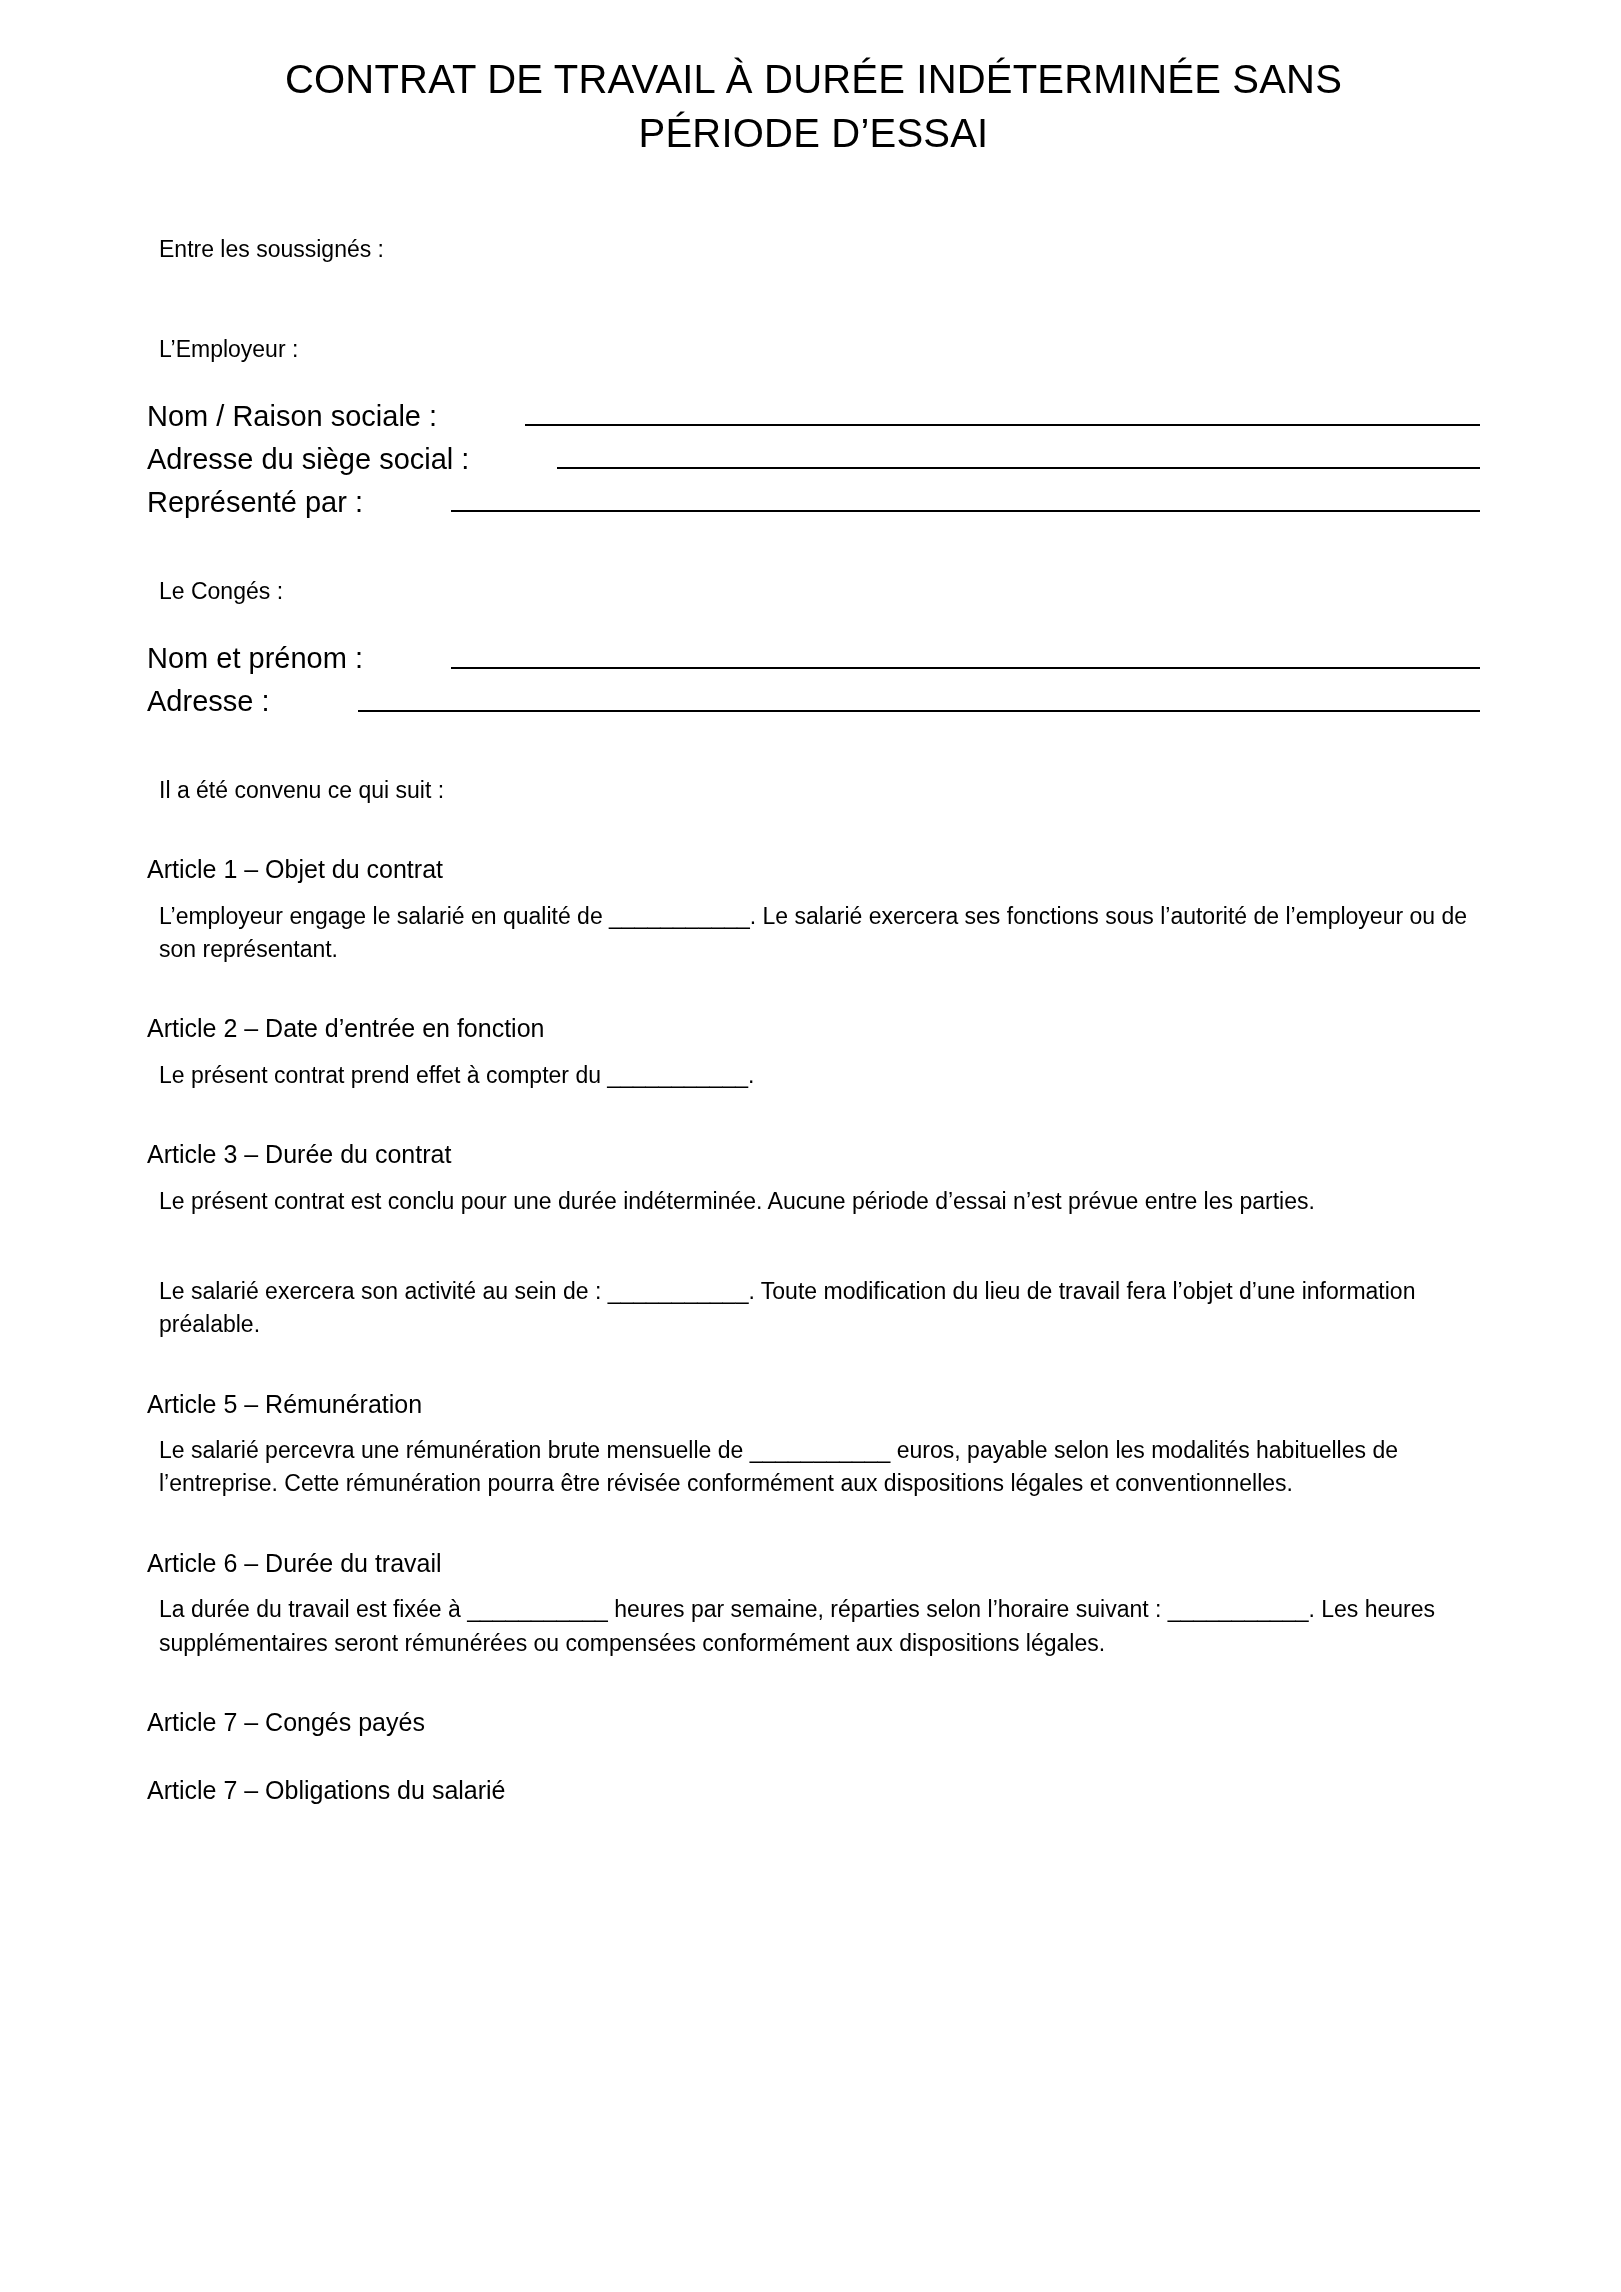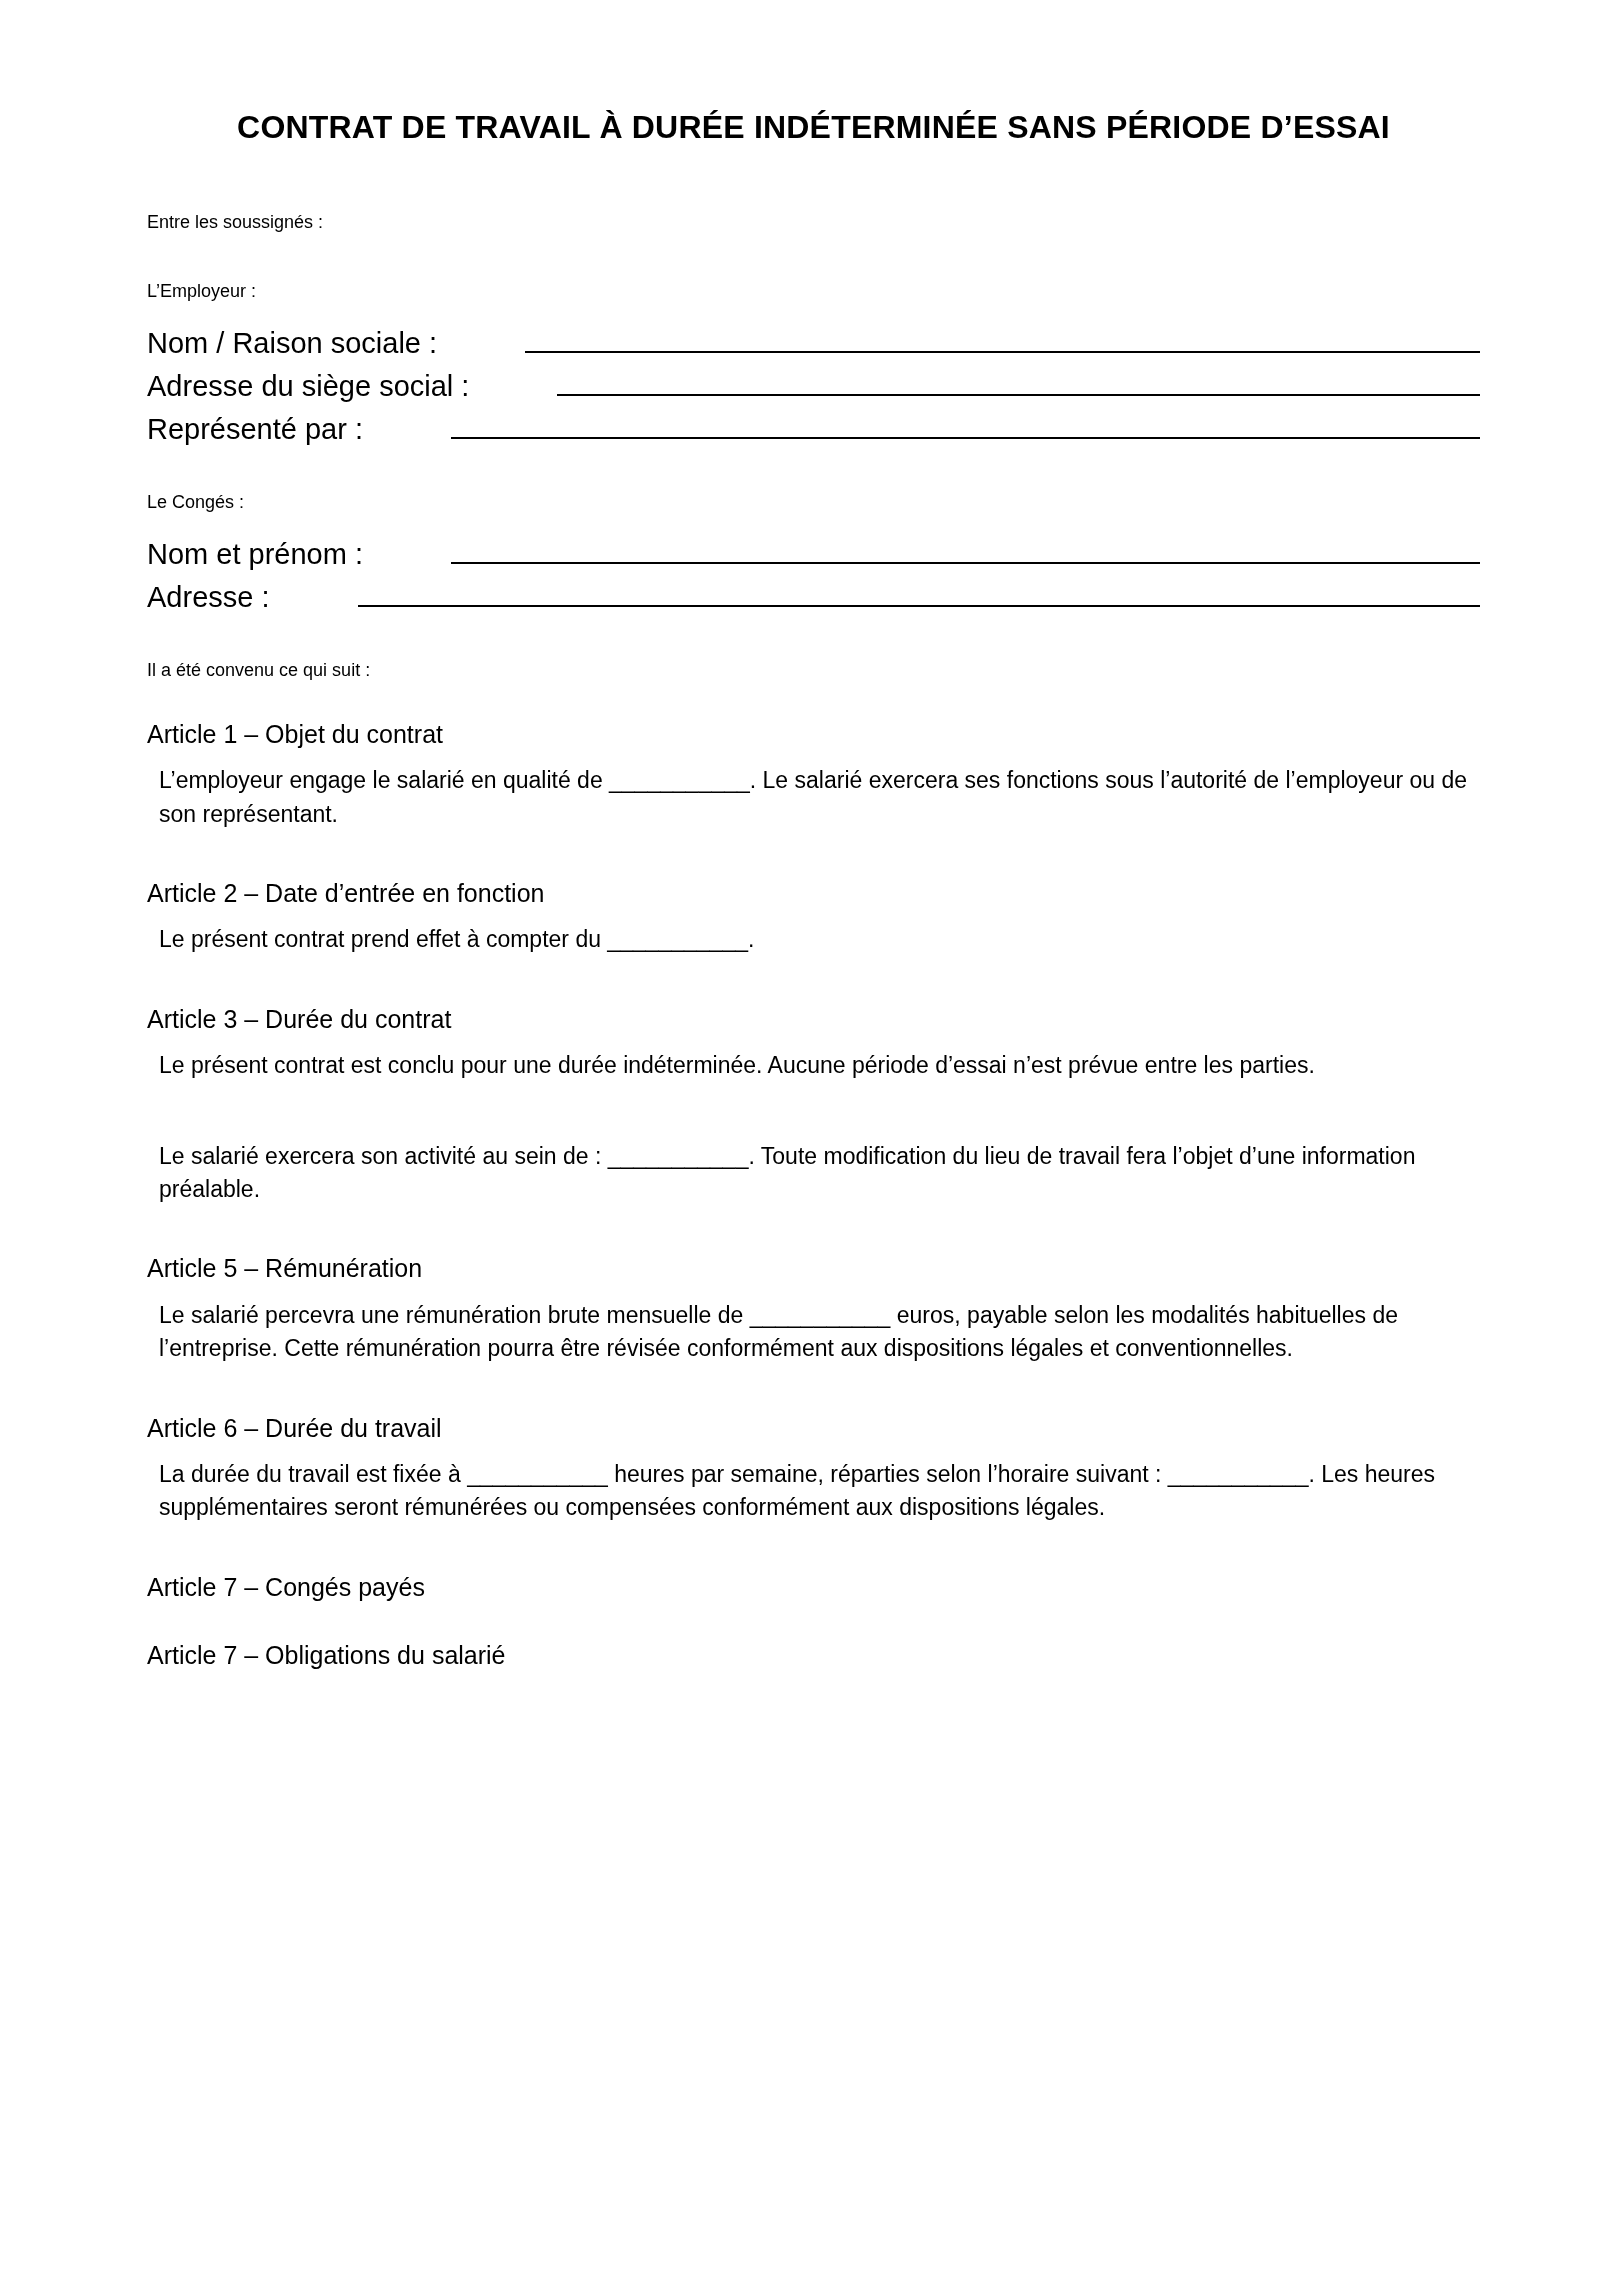--- a/index.html
+++ b/index.html
@@ -20,32 +20,31 @@
     padding: 0;
     overflow: hidden;
   }
   .content {
     position: absolute;
     left: 147px;
     top: 0;
     width: 1333px;
   }
   .doc-title {
-    font-size: 32px;
+    font-size: 40px;
     line-height: 1.35;
     text-align: center;
-    margin-top: 106px;
+    margin-top: 52px;
     letter-spacing: 0.2px;
     padding: 0 59px;
-    font-weight: bold;
   }
   .para {
-    font-size: 18px;
+    font-size: 23px;
     line-height: 1.42;
-    margin: 0;
+    margin: 12px;
   }
   .spacer-lg { height: 61px; }
   .spacer-md { height: 43px; }
   .spacer-xs { height: 13.7px; }
 
   
   .field-row {
     display: flex;
     align-items: flex-end;
     height: 43px;

